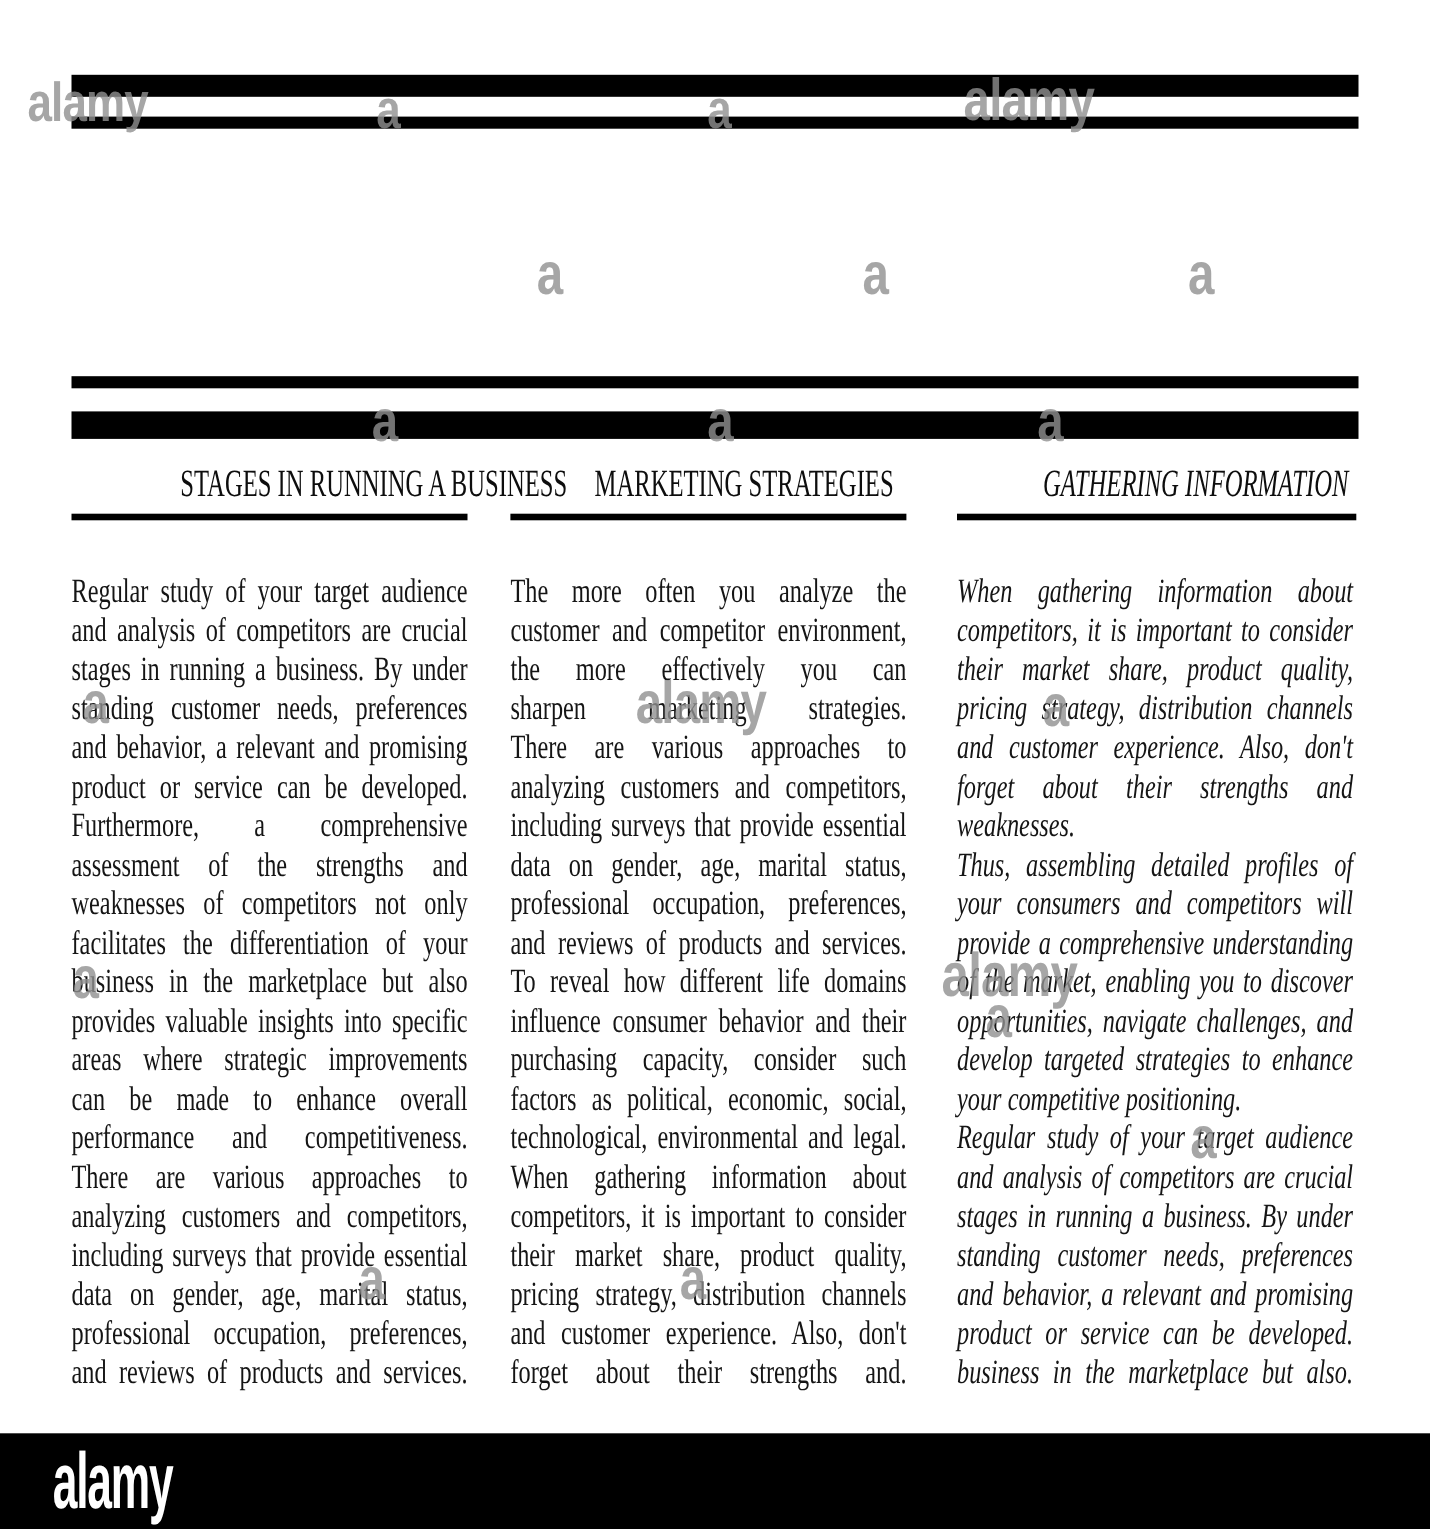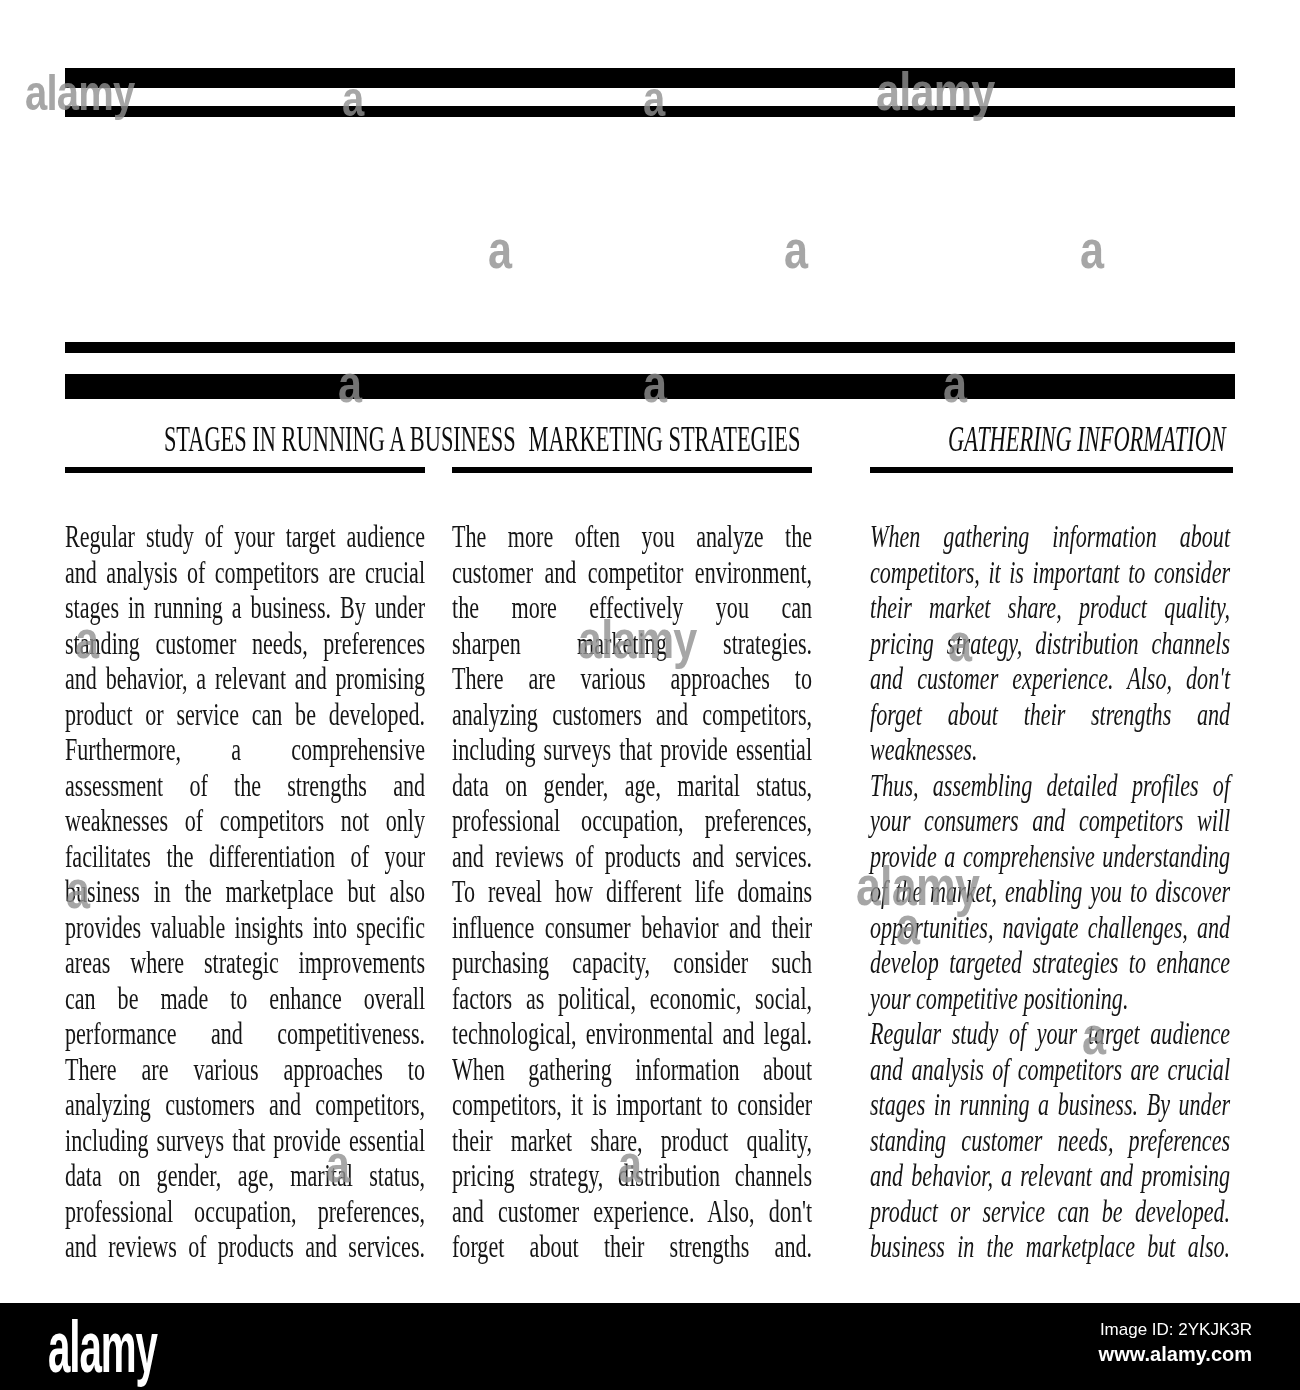--- a/index.html
+++ b/index.html
@@ -17,21 +17,21 @@
     position:absolute;left:0;top:114px;width:1300px;text-align:center;
     line-height:199px;white-space:nowrap;
   }
   .masthead .t{
     display:inline-block;font-size:199px;font-weight:400;color:#0a0a0a;
     transform:scaleX(0.82);transform-origin:50% 50%;letter-spacing:1px;
   }
 
   .column{position:absolute;top:422px;}
   .col1{left:65px;width:360px;}
-  .col2{left:452px;width:360px;}
+  .col2{left:464px;width:360px;}
   .col3{left:870px;width:363px;font-style:italic;}
   .col-header{
     width:100%;text-align:center;line-height:35px;height:35px;white-space:nowrap;
   }
   .col-header .t{
     display:inline-block;font-size:35px;color:#0d0d0d;
     transform:scaleX(0.64);transform-origin:50% 50%;
   }
   .col-rule{position:absolute;left:0;top:45px;width:100%;height:6px;background:#000;}
   .col-lines{
@@ -181,19 +181,15 @@
       <span class="wm" style="left: 856px; top: 858px; font-size: 56px;">alamy</span>
       <span class="wm" style="left: 66px; top: 862px; font-size: 54px;">a</span>
       <span class="wm" style="left: 896px; top: 898px; font-size: 54px;">a</span>
       <span class="wm" style="left: 1082px; top: 1008px; font-size: 54px;">a</span>
       <span class="wm" style="left: 326px; top: 1136px; font-size: 54px;">a</span>
       <span class="wm" style="left: 618px; top: 1136px; font-size: 54px;">a</span>
     </div>
 
   <div class="footer-bar">
     <span class="alamy-logo">alamy</span>
-    <div class="footer-right">
-      <div class="image-id">Image ID: 2YKJK3R</div>
-      <div class="website">www.alamy.com</div>
-    </div>
   </div>
 
 </div>
 
 </body></html>

